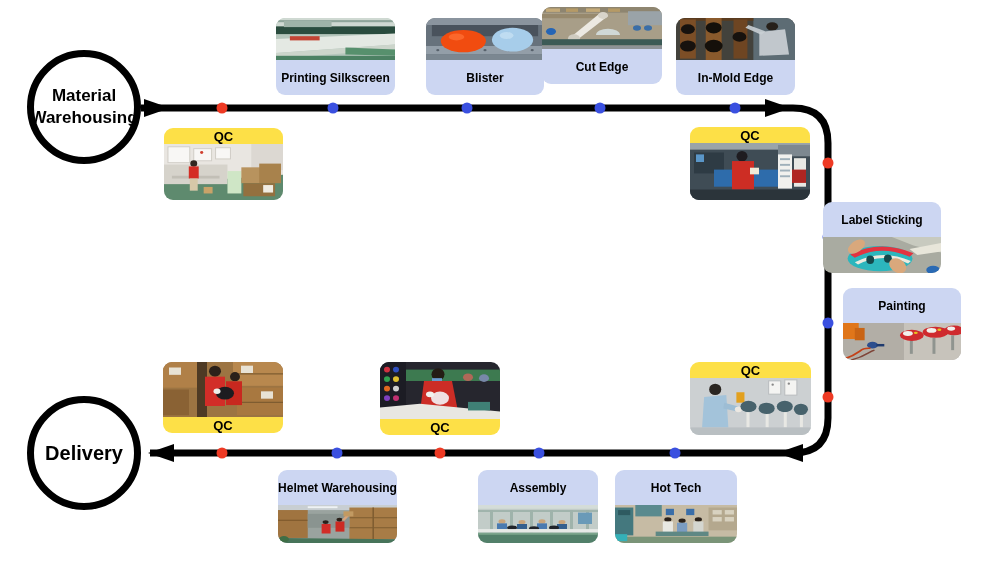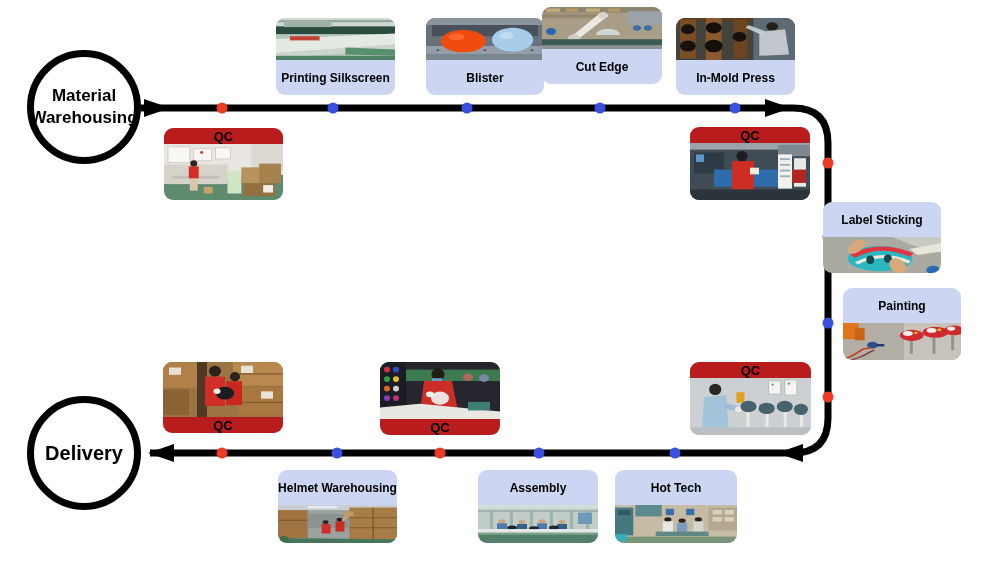--- a/index.html
+++ b/index.html
@@ -10,21 +10,21 @@
             border-radius:50%;background:#fff;display:flex;align-items:center;justify-content:center;
             text-align:center;font-weight:bold;color:#000;}
   #t-start{left:27px;top:50px;font-size:17px;line-height:1.3;padding:0 6px;}
   #t-end{left:27px;top:396px;font-size:20px;}
   .title{position:absolute;left:0;top:263px;width:950px;text-align:center;
          font-weight:bold;font-size:25px;color:#000;letter-spacing:0;}
   .card{position:absolute;display:flex;flex-direction:column;border-radius:9px;overflow:hidden;}
   .card .label{flex:0 0 auto;text-align:center;font-weight:bold;font-size:12px;color:#000;
                display:flex;align-items:center;justify-content:center;}
   .label.station{background:#ccd6f2;height:35px;}
-  .label.qc{background:#b91c1c;height:16px;font-size:13px;}
+  .label.qc{background:#fde047;height:16px;font-size:13px;}
   .photo{flex:1 1 auto;min-height:0;}
   .photo svg{display:block;width:100%;height:100%;}
   
   #c-ps{left:276px;top:18px;width:119px;height:77px;}
   #c-bl{left:426px;top:18px;width:118px;height:77px;}
   #c-ce{left:542px;top:7px;width:120px;height:77px;}
   #c-im{left:676px;top:18px;width:119px;height:77px;}
   #c-qc1{left:164px;top:128px;width:119px;height:72px;}
   #c-qc2{left:690px;top:127px;width:120px;height:73px;}
   #c-ls{left:823px;top:202px;width:118px;height:71px;}
@@ -150,21 +150,21 @@
         <circle cx="12" cy="16" r="7" fill="#17120e"></circle>
           <circle cx="12" cy="40" r="8" fill="#17120e"></circle>
         <circle cx="38" cy="14" r="8" fill="#15100a"></circle>
           <circle cx="38" cy="40" r="9" fill="#15100a"></circle>
         <circle cx="64" cy="27" r="7" fill="#17120e"></circle>
         <circle cx="97" cy="12" r="6" fill="#26201a"></circle>
         <polygon points="84,20 110,16 114,52 84,54" fill="#ccd2d6" opacity="0.9"></polygon>
         <polygon points="86,24 70,14 73,10 90,19" fill="#c9cfd4" opacity="0.9"></polygon>
       </svg>
     </div>
-    <div class="label station">In-Mold Press</div>
+    <div class="label station">In-Mold Edge</div>
   </div>
 
   <div class="card" id="c-qc1">
     <div class="label qc">QC</div>
     <div class="photo">
       <svg viewBox="0 0 120 60" preserveAspectRatio="none">
         <rect x="0" y="0" width="120" height="60" fill="#e9e6e1"></rect>
         <rect x="88" y="0" width="32" height="28" fill="#dcd8d2"></rect>
         <rect x="4" y="3" width="22" height="17" fill="#f8f7f5" stroke="#d0cdc6"></rect>
         <rect x="30" y="5" width="18" height="13" fill="#f8f7f5" stroke="#d0cdc6"></rect>

